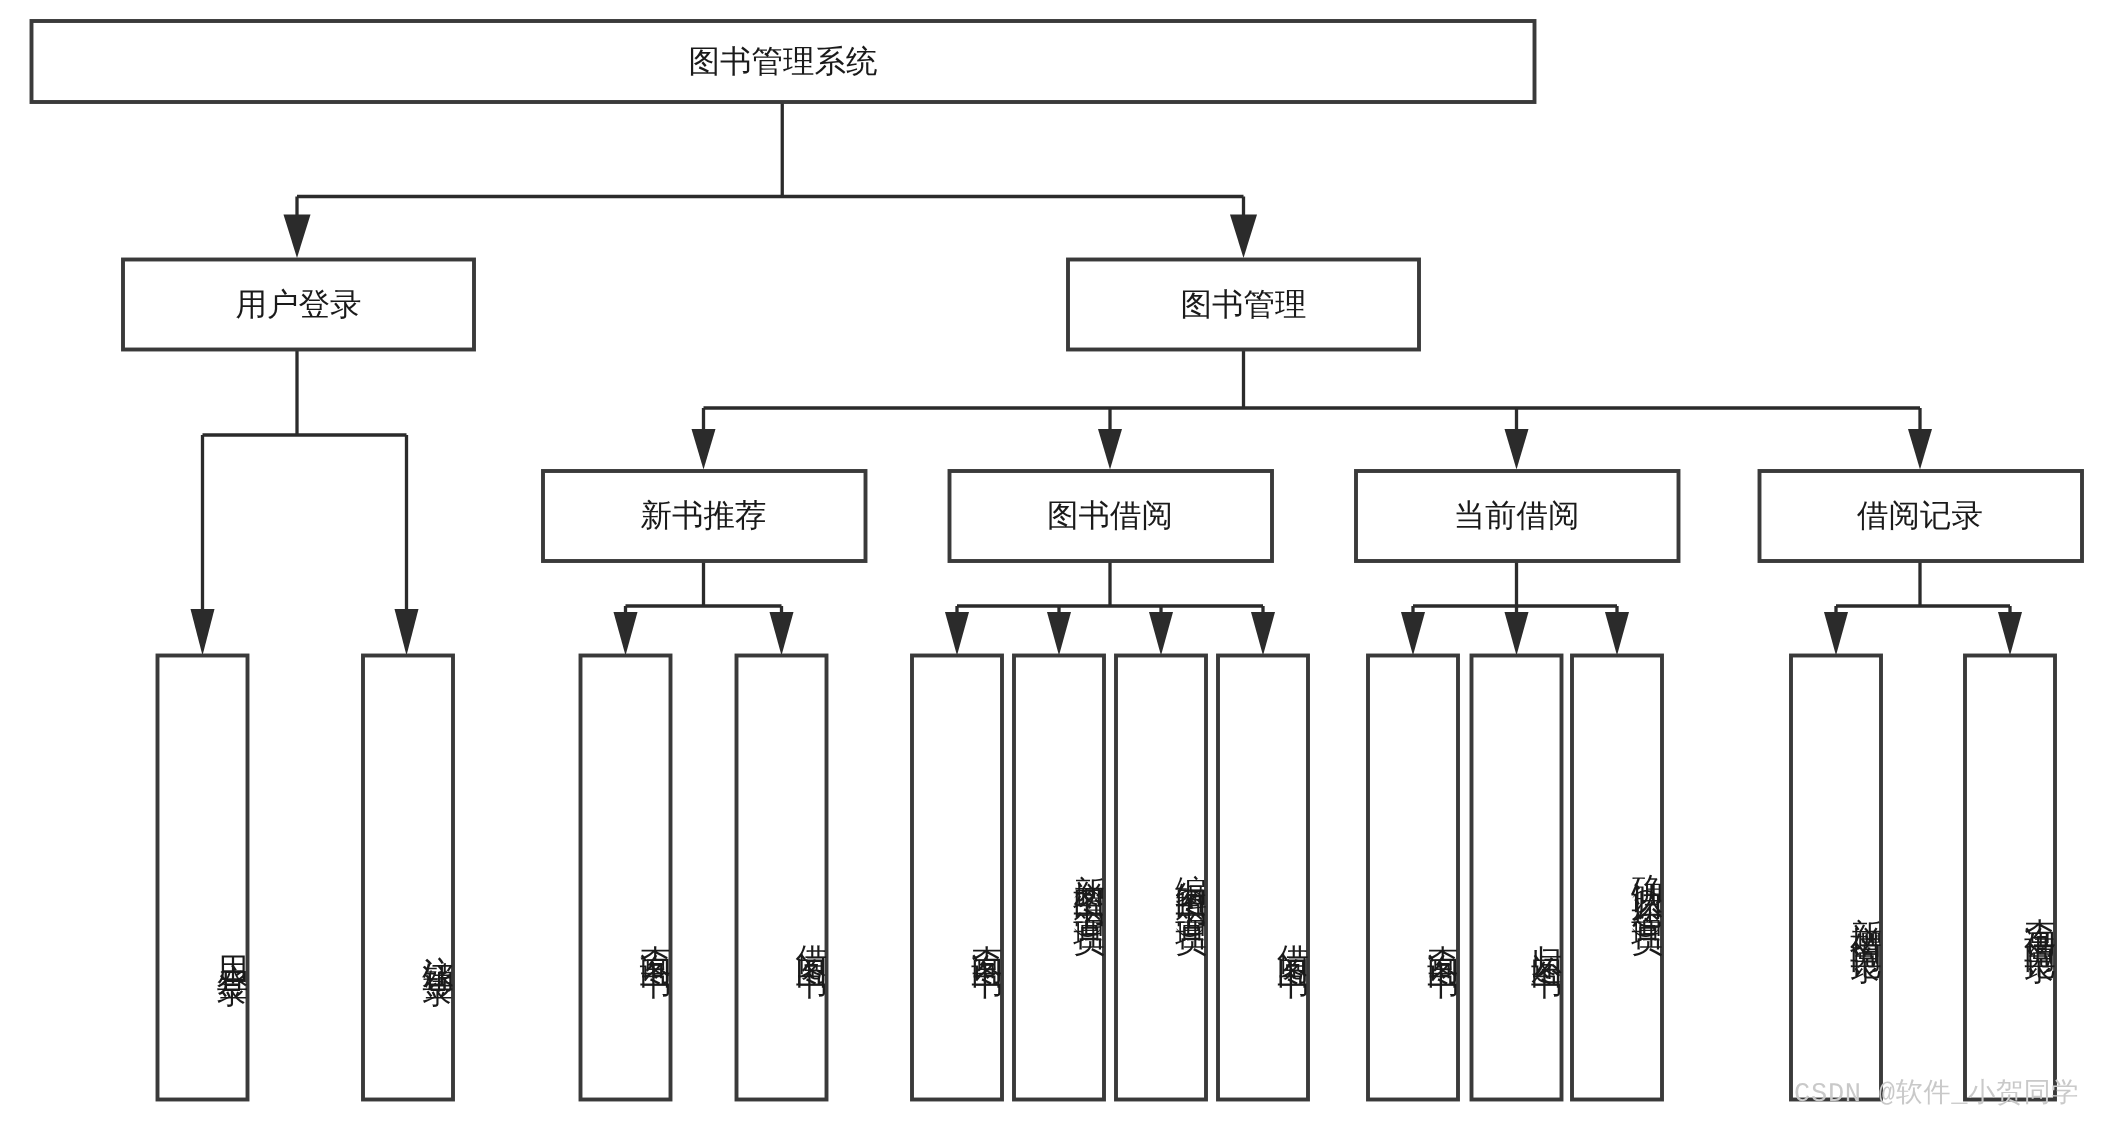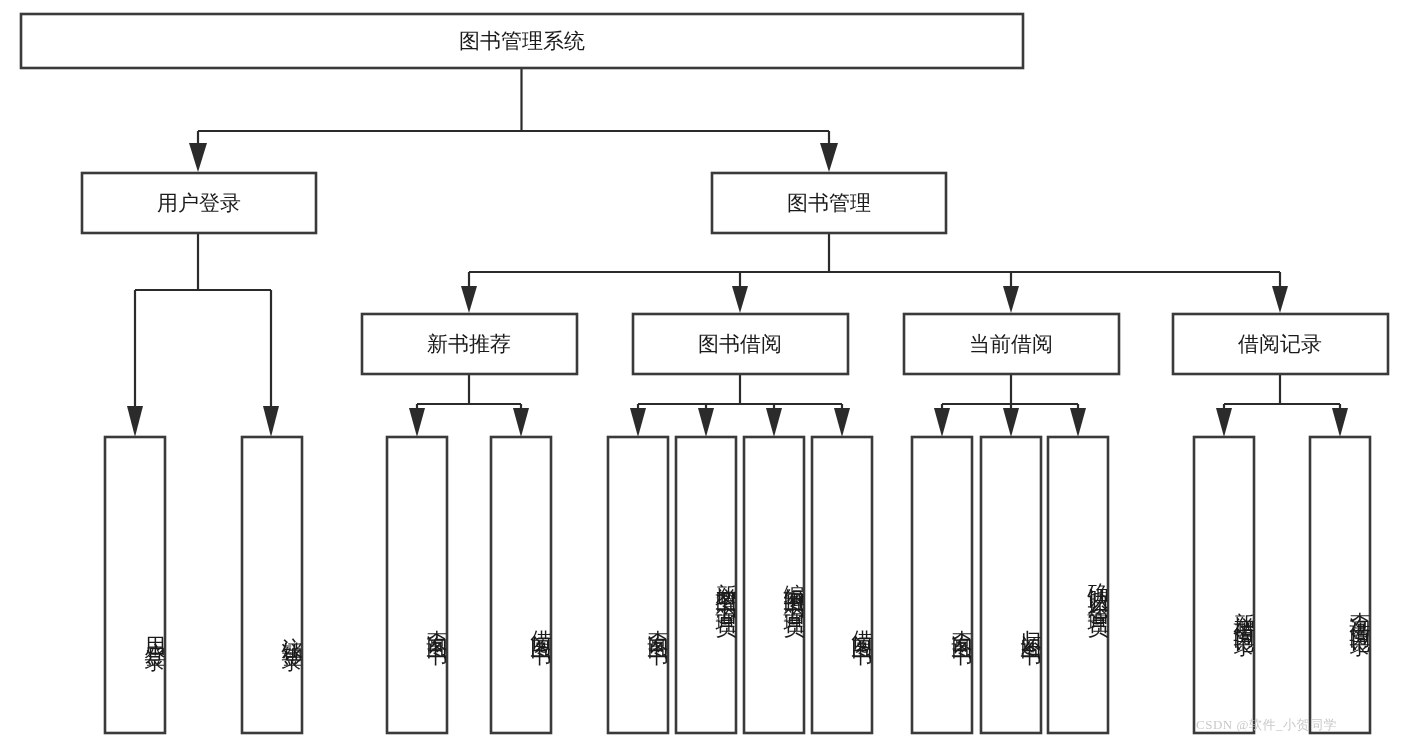--- a/index.html
+++ b/index.html
@@ -30,22 +30,22 @@
     font-family:"DejaVu Sans","Liberation Sans",sans-serif;
     font-size:21px;
     line-height:1;
     letter-spacing:5px;
     color:#1a1a1a;
     white-space:nowrap;
     pointer-events:none;
   }
   .watermark{
     position:absolute;
-    font-family:Liberation Serif, serif;
-    font-size:13px;
+    font-family:Liberation Mono, monospace;
+    font-size:18px;
     color:#c9c9c9;
     white-space:nowrap;
     letter-spacing:0.5px;
   }
 </style>
 </head>
 <body>
 
 <div id="diagram-root">
 

